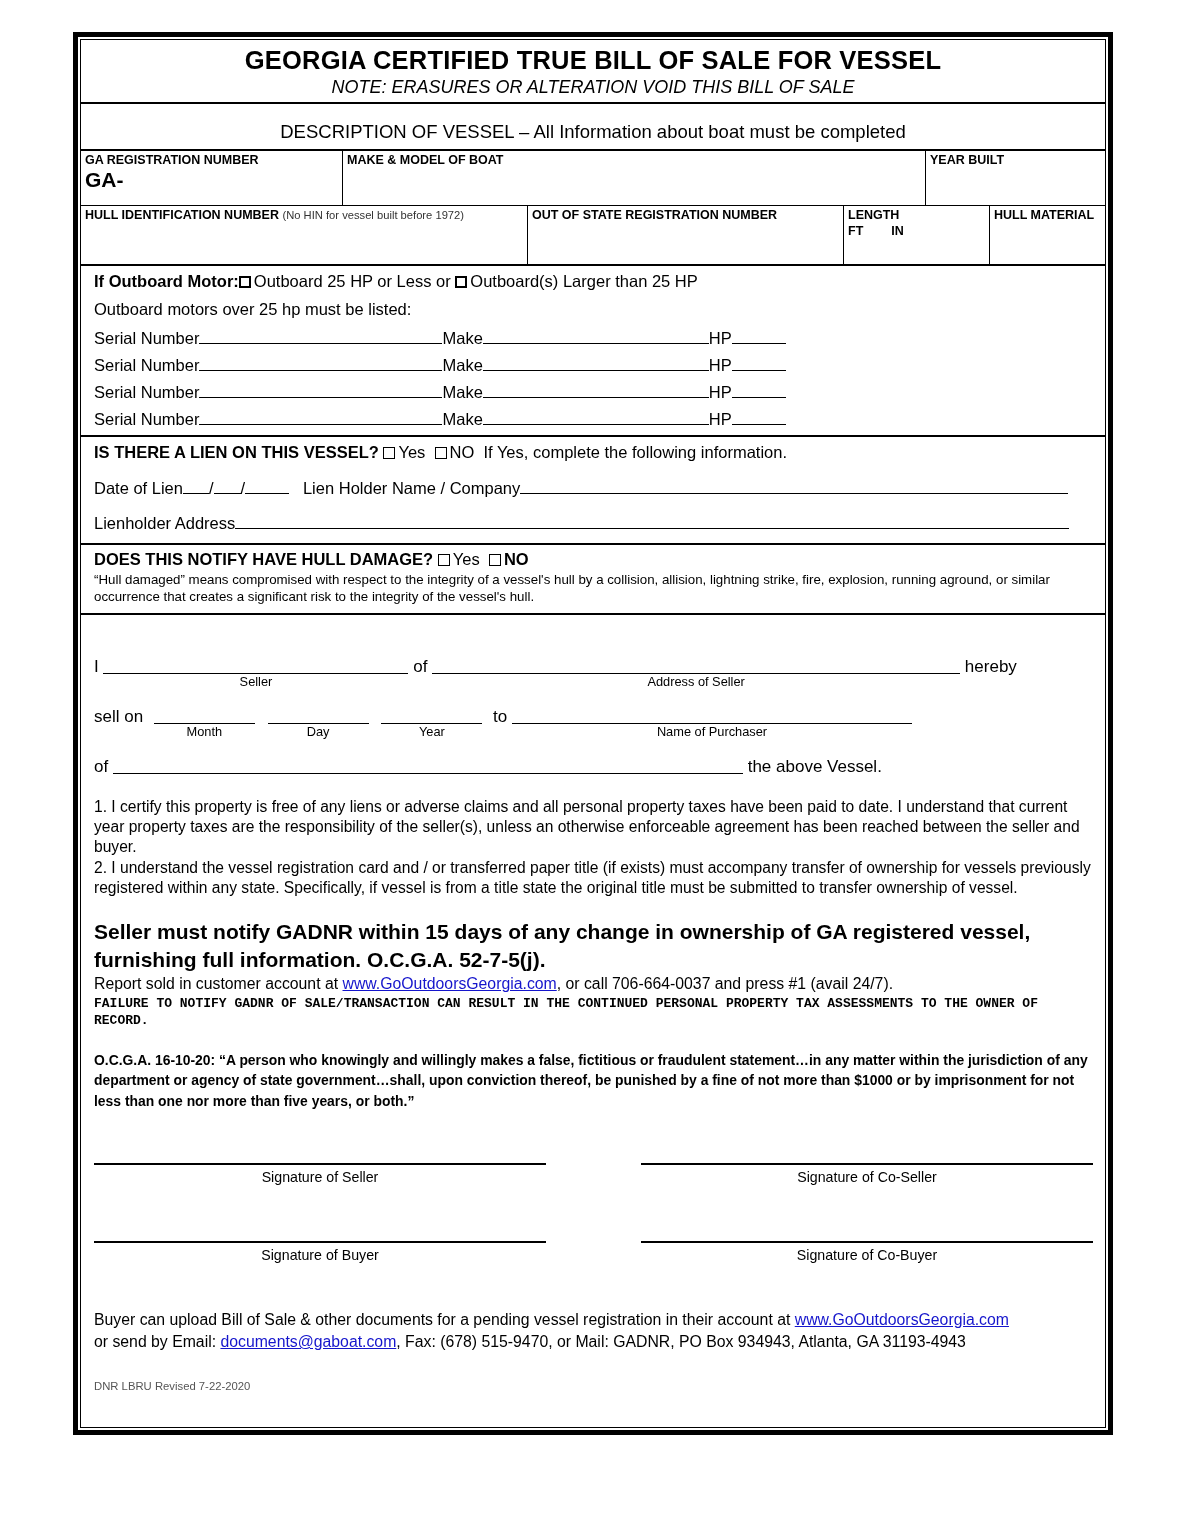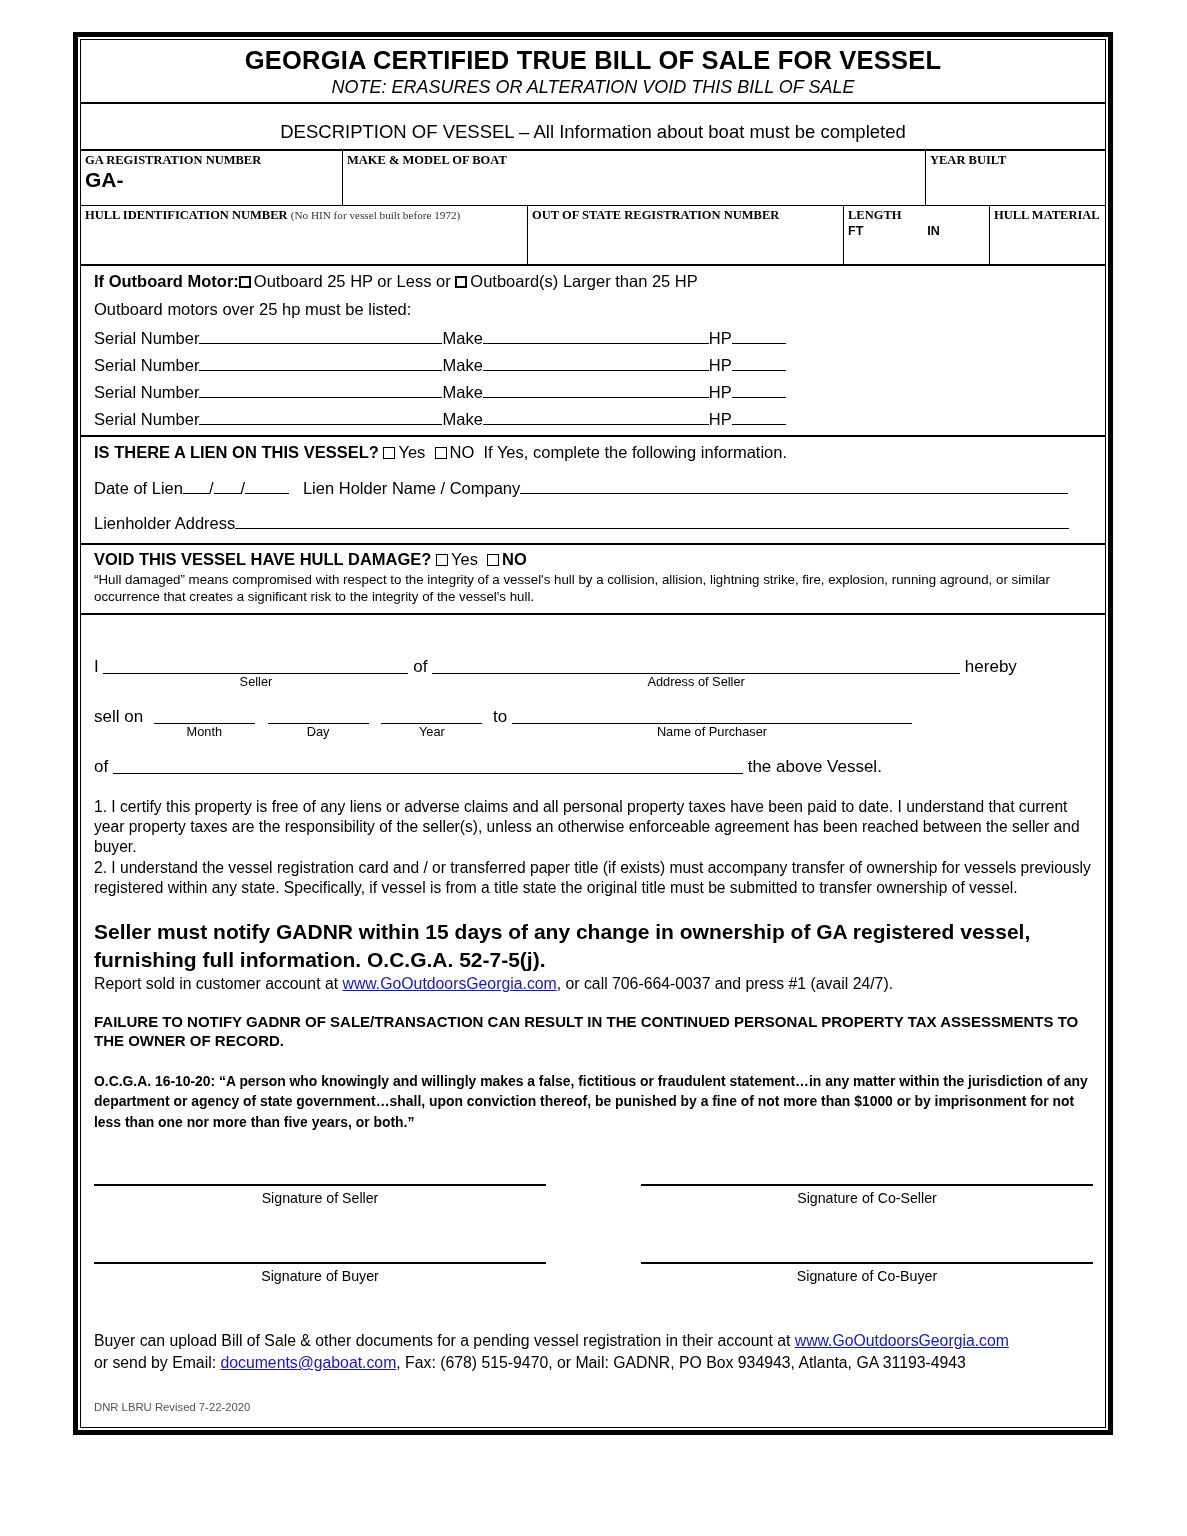--- a/index.html
+++ b/index.html
@@ -78,36 +78,36 @@
   .vtable { width: 100%; border-collapse: collapse; }
   .vtable td {
     border: 1px solid #000;
     vertical-align: top;
     padding: 2px 0 0 4px;
     font-size: 12.5px;
     font-weight: bold;
   }
   .vtable tr.r1 td { height: 52px; }
   .vtable tr.r2 td { height: 56px; }
-  .vtable td .lbl { display: block; line-height: 1.18; font-family: Liberation Serif, serif; }
+  .vtable td .lbl { display: block; line-height: 1.18; }
   .hint { font-weight: normal; font-size: 11.2px; color: #333; }
   .ga-prefix {
     font-size: 21px;
     font-weight: bold;
     line-height: 1.05;
     display: block;
     margin-top: 1px;
   }
   .len-sub {
     display: block;
     font-size: 12.5px;
     font-weight: bold;
     margin-top: 1px;
   }
-  .len-sub .in { margin-left: 64px; }
+  .len-sub .in { margin-left: 28px; }
   .vt-bottom { border-bottom: 2.5px solid #000 !important; }
 
   
   .sec { padding: 5px 11px 6px 13px; border-bottom: 2.5px solid #000; }
   .ln { font-size: 16.5px; line-height: 1.28; }
   .b { font-weight: bold; }
 
   
   .cb {
     display: inline-block;
@@ -157,24 +157,25 @@
   .bigbold {
     font-size: 21px;
     font-weight: bold;
     line-height: 1.32;
     margin-top: 20px;
   }
   .report-line { font-size: 15.8px; margin-top: 1px; line-height: 1.3; }
   .link { color: #1515cc; text-decoration: underline; }
 
   .failure {
-    font-size: 15px;
+    font-size: 13px;
     font-weight: bold;
     line-height: 1.28;
-    margin-top: 17px;
+    margin-top: 1px;
+    font-family: Liberation Mono, monospace;
   }
   .ocga {
     font-size: 13.9px;
     font-weight: bold;
     line-height: 1.45;
     margin-top: 21px;
   }
 
   
   .sigs { margin-top: 52px; }
@@ -275,21 +276,21 @@
         <span>Date of Lien</span><span class="rule r-d1"></span><span>/</span><span class="rule r-d2"></span><span>/</span><span class="rule r-d3"></span>
         &nbsp;&nbsp;<span>Lien Holder Name / Company</span><span class="rule r-name"></span>
       </div>
       <div class="lien-row">
         <span>Lienholder Address</span><span class="rule r-addr"></span>
       </div>
     </div>
 
     <div class="sec" style="padding-top:4px;padding-bottom:8px;">
       <div class="ln">
-        <span class="b">VOID THIS VESSEL HAVE HULL DAMAGE?</span>
+        <span class="b">DOES THIS NOTIFY HAVE HULL DAMAGE?</span>
         <span class="cb thin"></span><span>Yes</span>
         &nbsp;<span class="cb thin"></span><span class="b">NO</span>
       </div>
       <div class="hull-small">“Hull damaged” means compromised with respect to the integrity of a vessel's hull by a collision, allision, lightning strike, fire, explosion, running aground, or similar occurrence that creates a significant risk to the integrity of the vessel's hull.</div>
     </div>
 
     <div class="body-sec">
 
       <div class="fill-line" style="margin-top:32px;">
         <span>I</span>

